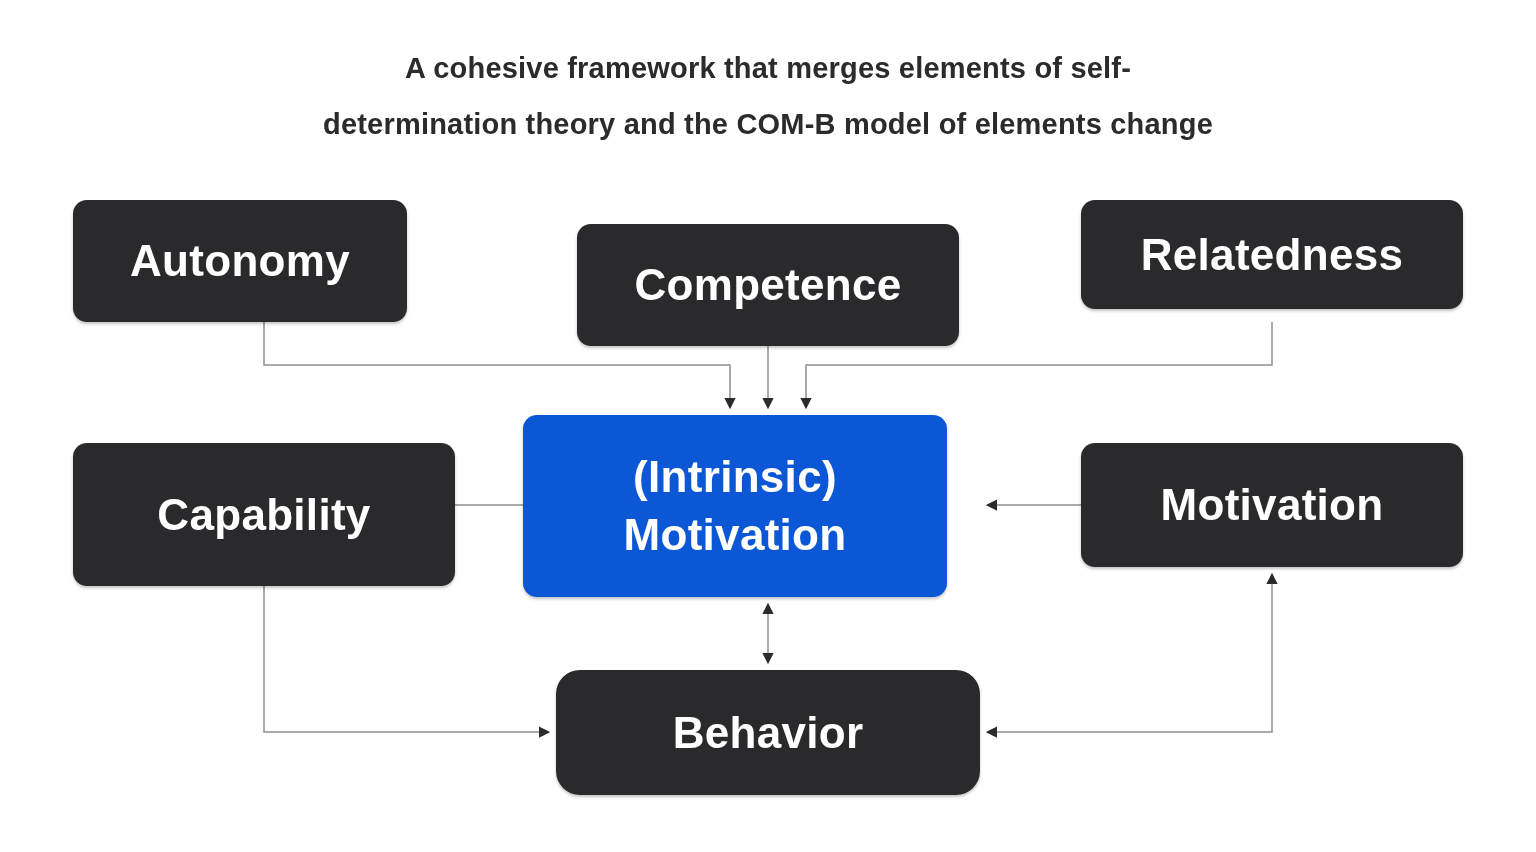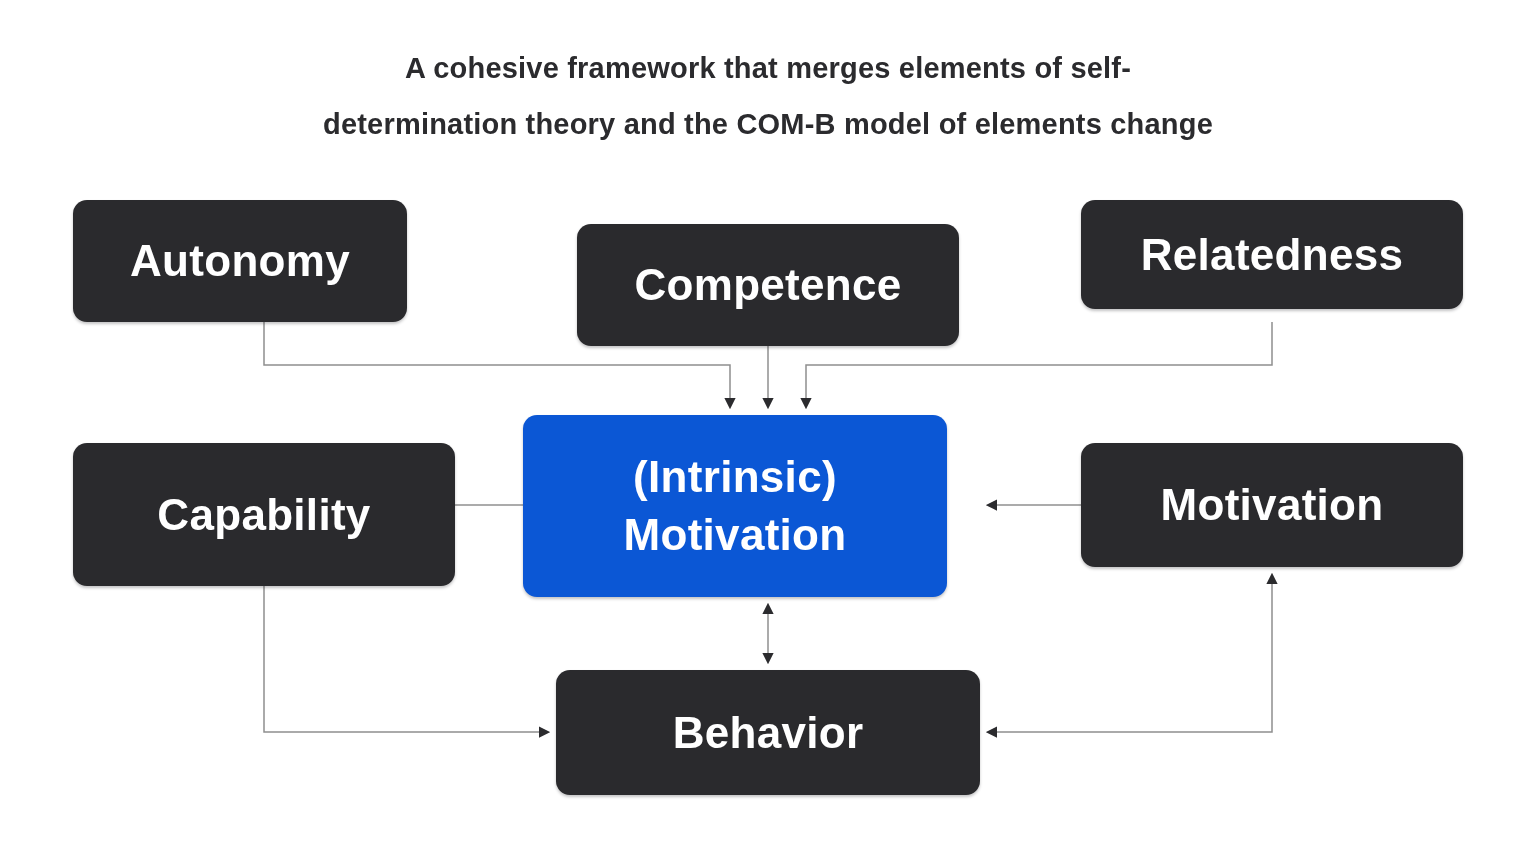--- a/index.html
+++ b/index.html
@@ -105,17 +105,17 @@
     <span>
       <span>(Intrinsic)</span><br>
       <span>Motivation</span>
     </span>
   </div>
 
   <div class="node node--dark" style="left:1081px;top:443px;width:382px;height:124px;">
     <span>Motivation</span>
   </div>
 
-  <div class="node node--dark" style="left:556px;top:670px;width:424px;height:125px;">
+  <div class="node node--dark" style="left:556px;top:670px;width:424px;height:125px;border-radius:24px;">
     <span>Behavior</span>
   </div>
 
 </div>
 
 </body></html>

